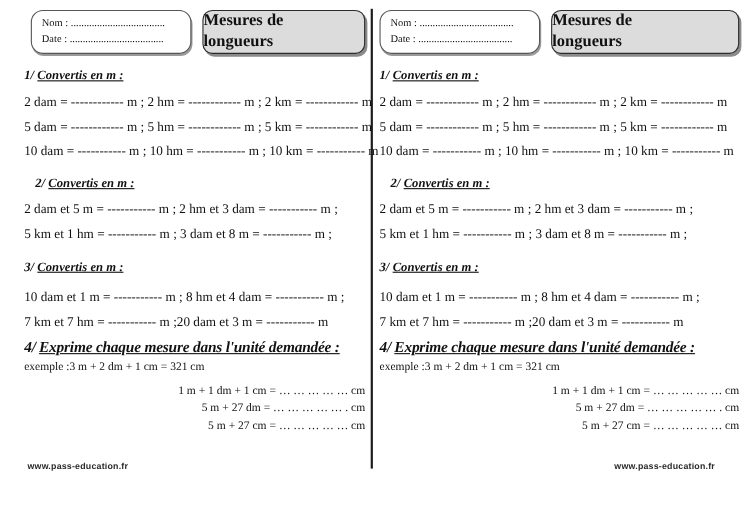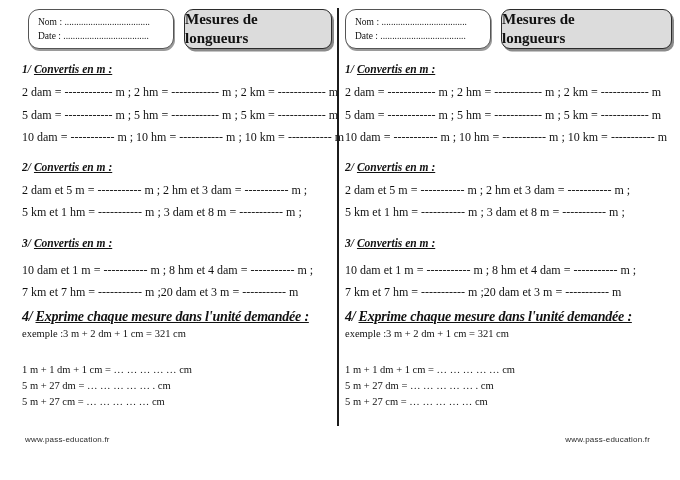--- a/index.html
+++ b/index.html
@@ -47,36 +47,36 @@
     box-shadow: 2px 2.5px 0 #8a8a8a;
     display: flex; flex-direction: column; align-items: flex-start; justify-content: center;
     font-weight: 700; font-size: 15px; line-height: 1.3;
   }
 
   .sec-heading { font-weight: 700; font-size: 11.5px; white-space: nowrap; font-style: italic; }
   .sec-heading .num { margin-right: 3px; }
   .sec-heading .txt { text-decoration: underline; }
 
   .s1 .sec-heading { margin-top: 14px; }
-  .s2 .sec-heading { margin-top: 12px; }
+  .s2 .sec-heading { margin-top: 12px; margin-left: 10px; }
   .s3 .sec-heading { margin-top: 13px; }
   .s4 .sec-heading { margin-top: 5px; font-size: 14px; letter-spacing: -0.2px; }
 
   .rows-wide { margin-top: 6px; }
   .rows-wide .row { line-height: 22.5px; font-size: 12px; white-space: nowrap; }
   .s3 .rows-wide { margin-top: 10px; }
 
   .example { font-size: 10.5px; margin-top: 3px; }
-  .rows-tight { margin-top: 23px; }
+  .rows-tight { margin-top: 9px; text-align: right; }
   .rows-tight .row { line-height: 16px; font-size: 10.5px; white-space: nowrap; }
 
   .footer {
-    position: absolute; bottom: 36px;
+    position: absolute; bottom: 52px;
     font-family: "Liberation Sans", sans-serif;
-    font-size: 8px; font-weight: 400;
+    font-size: 8px; font-weight: 700;
     color: #2a2a2a; letter-spacing: 0.2px; text-align: center;
   }
   .panel.left  .footer { left: 25px; }
   .panel.right .footer { right: 30px; }
 </style>
 </head>
 <body>
 
 <div class="divider"></div>
 

